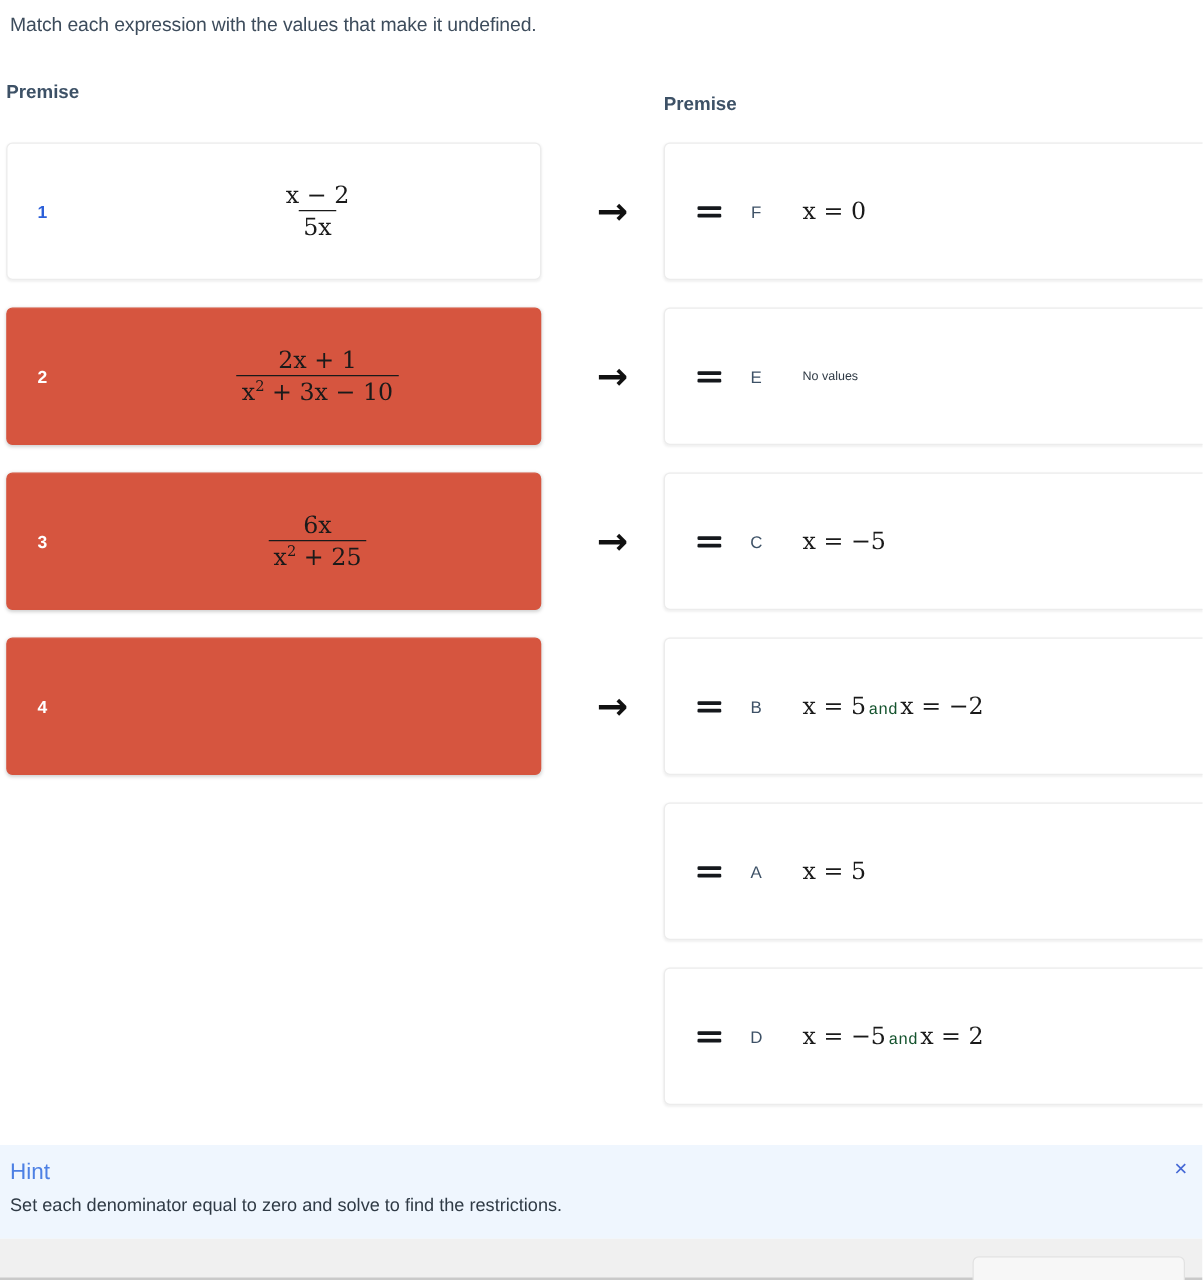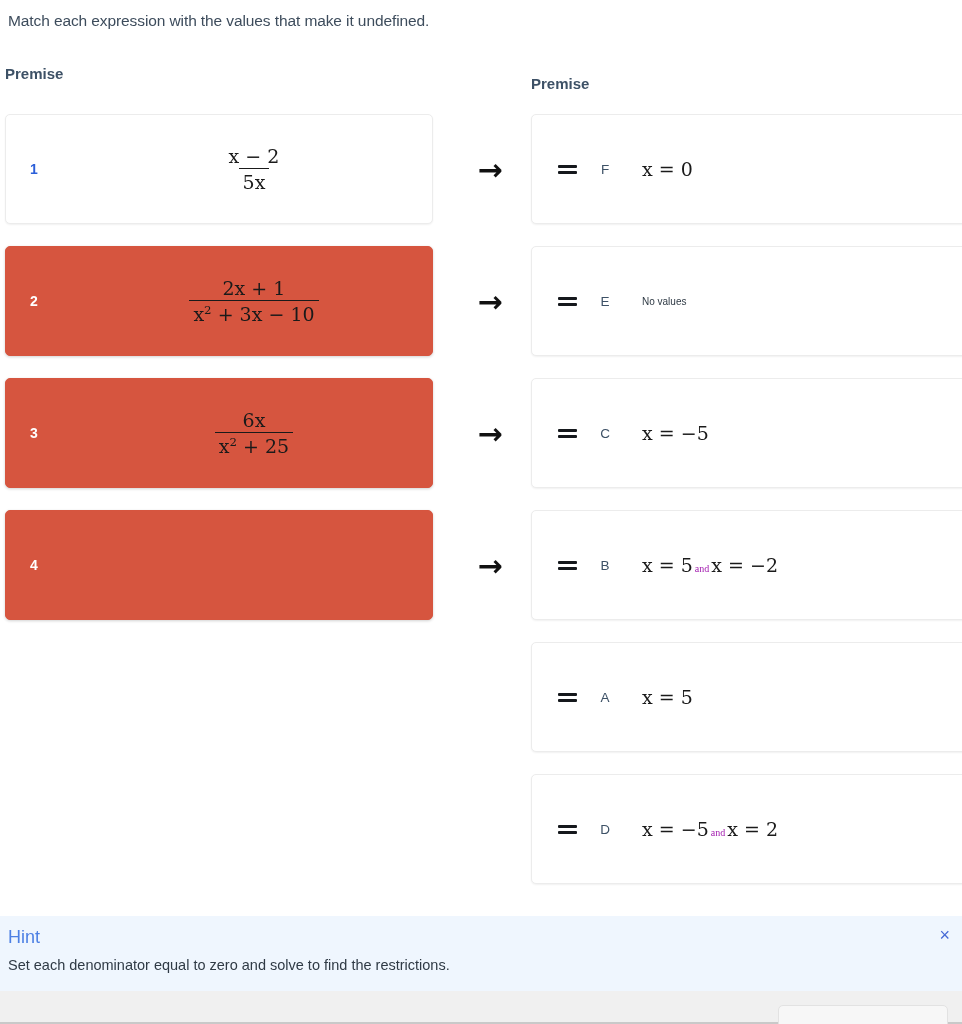--- a/index.html
+++ b/index.html
@@ -136,23 +136,23 @@
     font-size: 19px;
     color: #1a1a1a;
     white-space: nowrap;
   }
   .resp-text.plain {
     font-family: "Liberation Sans", sans-serif;
     font-size: 10px;
     color: #2f3a45;
   }
   .resp-text .conj {
-    font-family: Liberation Serif, serif;
-    font-size: 10px;
-    color: #a21caf;
+    font-family: Liberation Mono, monospace;
+    font-size: 13px;
+    color: #14532d;
     padding: 0 2px;
   }
 
   
   .hint-bar {
     position: absolute;
     left: 0; top: 916px;
     width: 962px; height: 75px;
     background: #eff6fe;
   }

